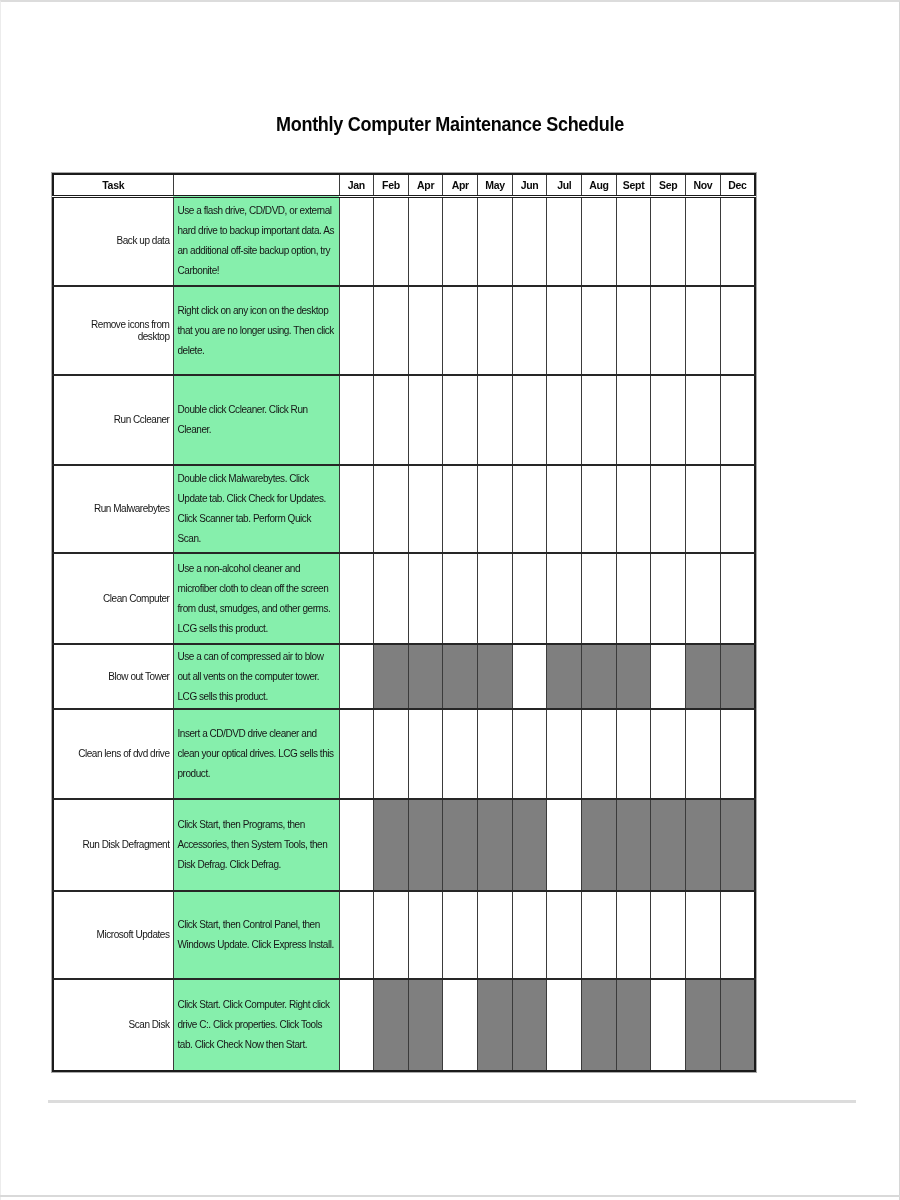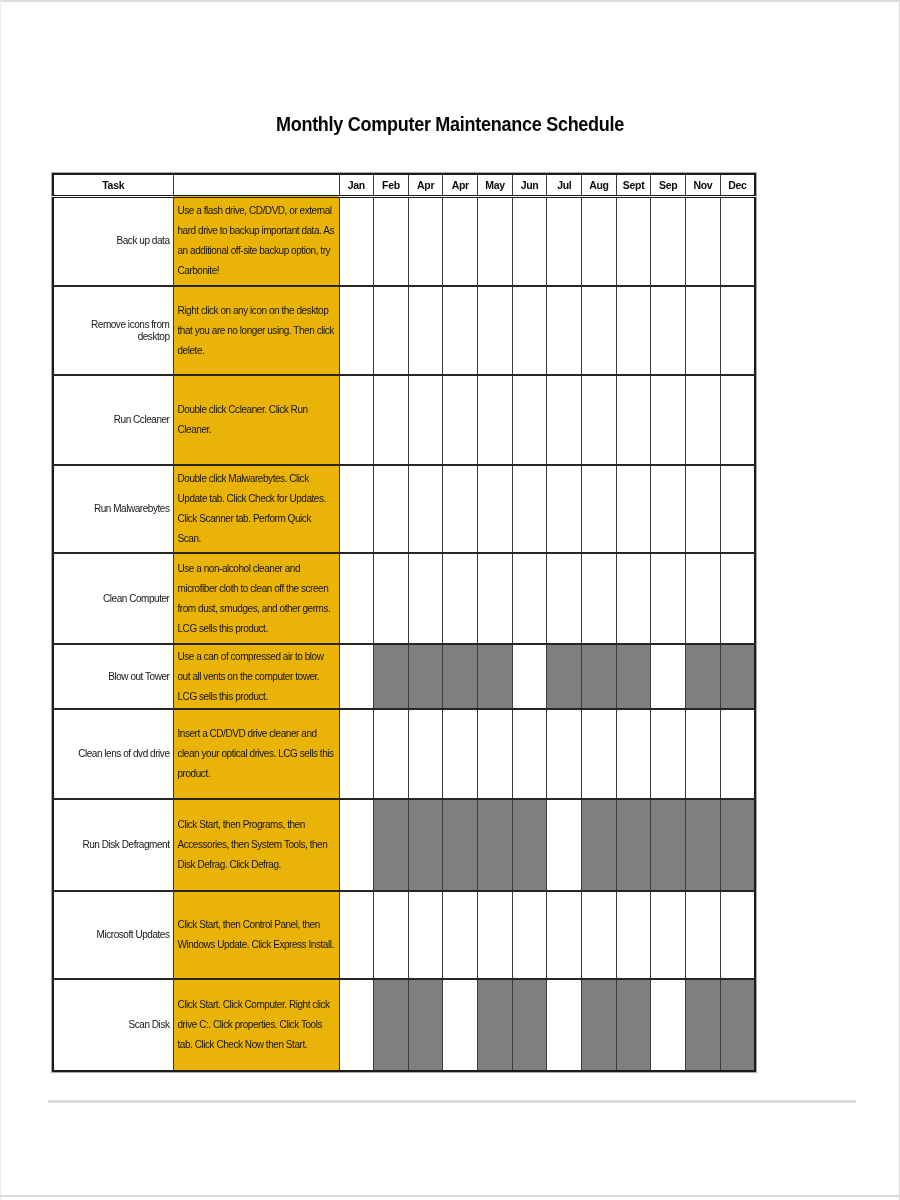--- a/index.html
+++ b/index.html
@@ -40,21 +40,21 @@
   tbody tr:nth-child(7){height:90px;}
   tbody tr:nth-child(8){height:92px;}
   tbody tr:nth-child(9){height:88px;}
   tbody tr:nth-child(10){height:92px;}
   td.task-cell{
     font-size:10px;letter-spacing:-0.45px;line-height:12px;
     padding:1px 3px;vertical-align:middle;text-align:right;background:#ffffff;
   }
   td.desc-cell{
     font-size:10px;letter-spacing:-0.45px;line-height:20px;
-    padding:1px 4px;vertical-align:middle;text-align:left;background:#eab308;
+    padding:1px 4px;vertical-align:middle;text-align:left;background:#86efac;
   }
   td.month-cell{background:#ffffff;}
   td.month-cell.shaded{background:var(--shade,#7f7f7f);}
   .footer-rule{
     position:absolute;left:48px;top:1100px;width:808px;height:3px;background:#dcdcdc;
   }
   .bottom-edge{
     position:absolute;left:0;top:1195px;width:900px;height:2px;background:#d9d9d9;
   }
 </style>

